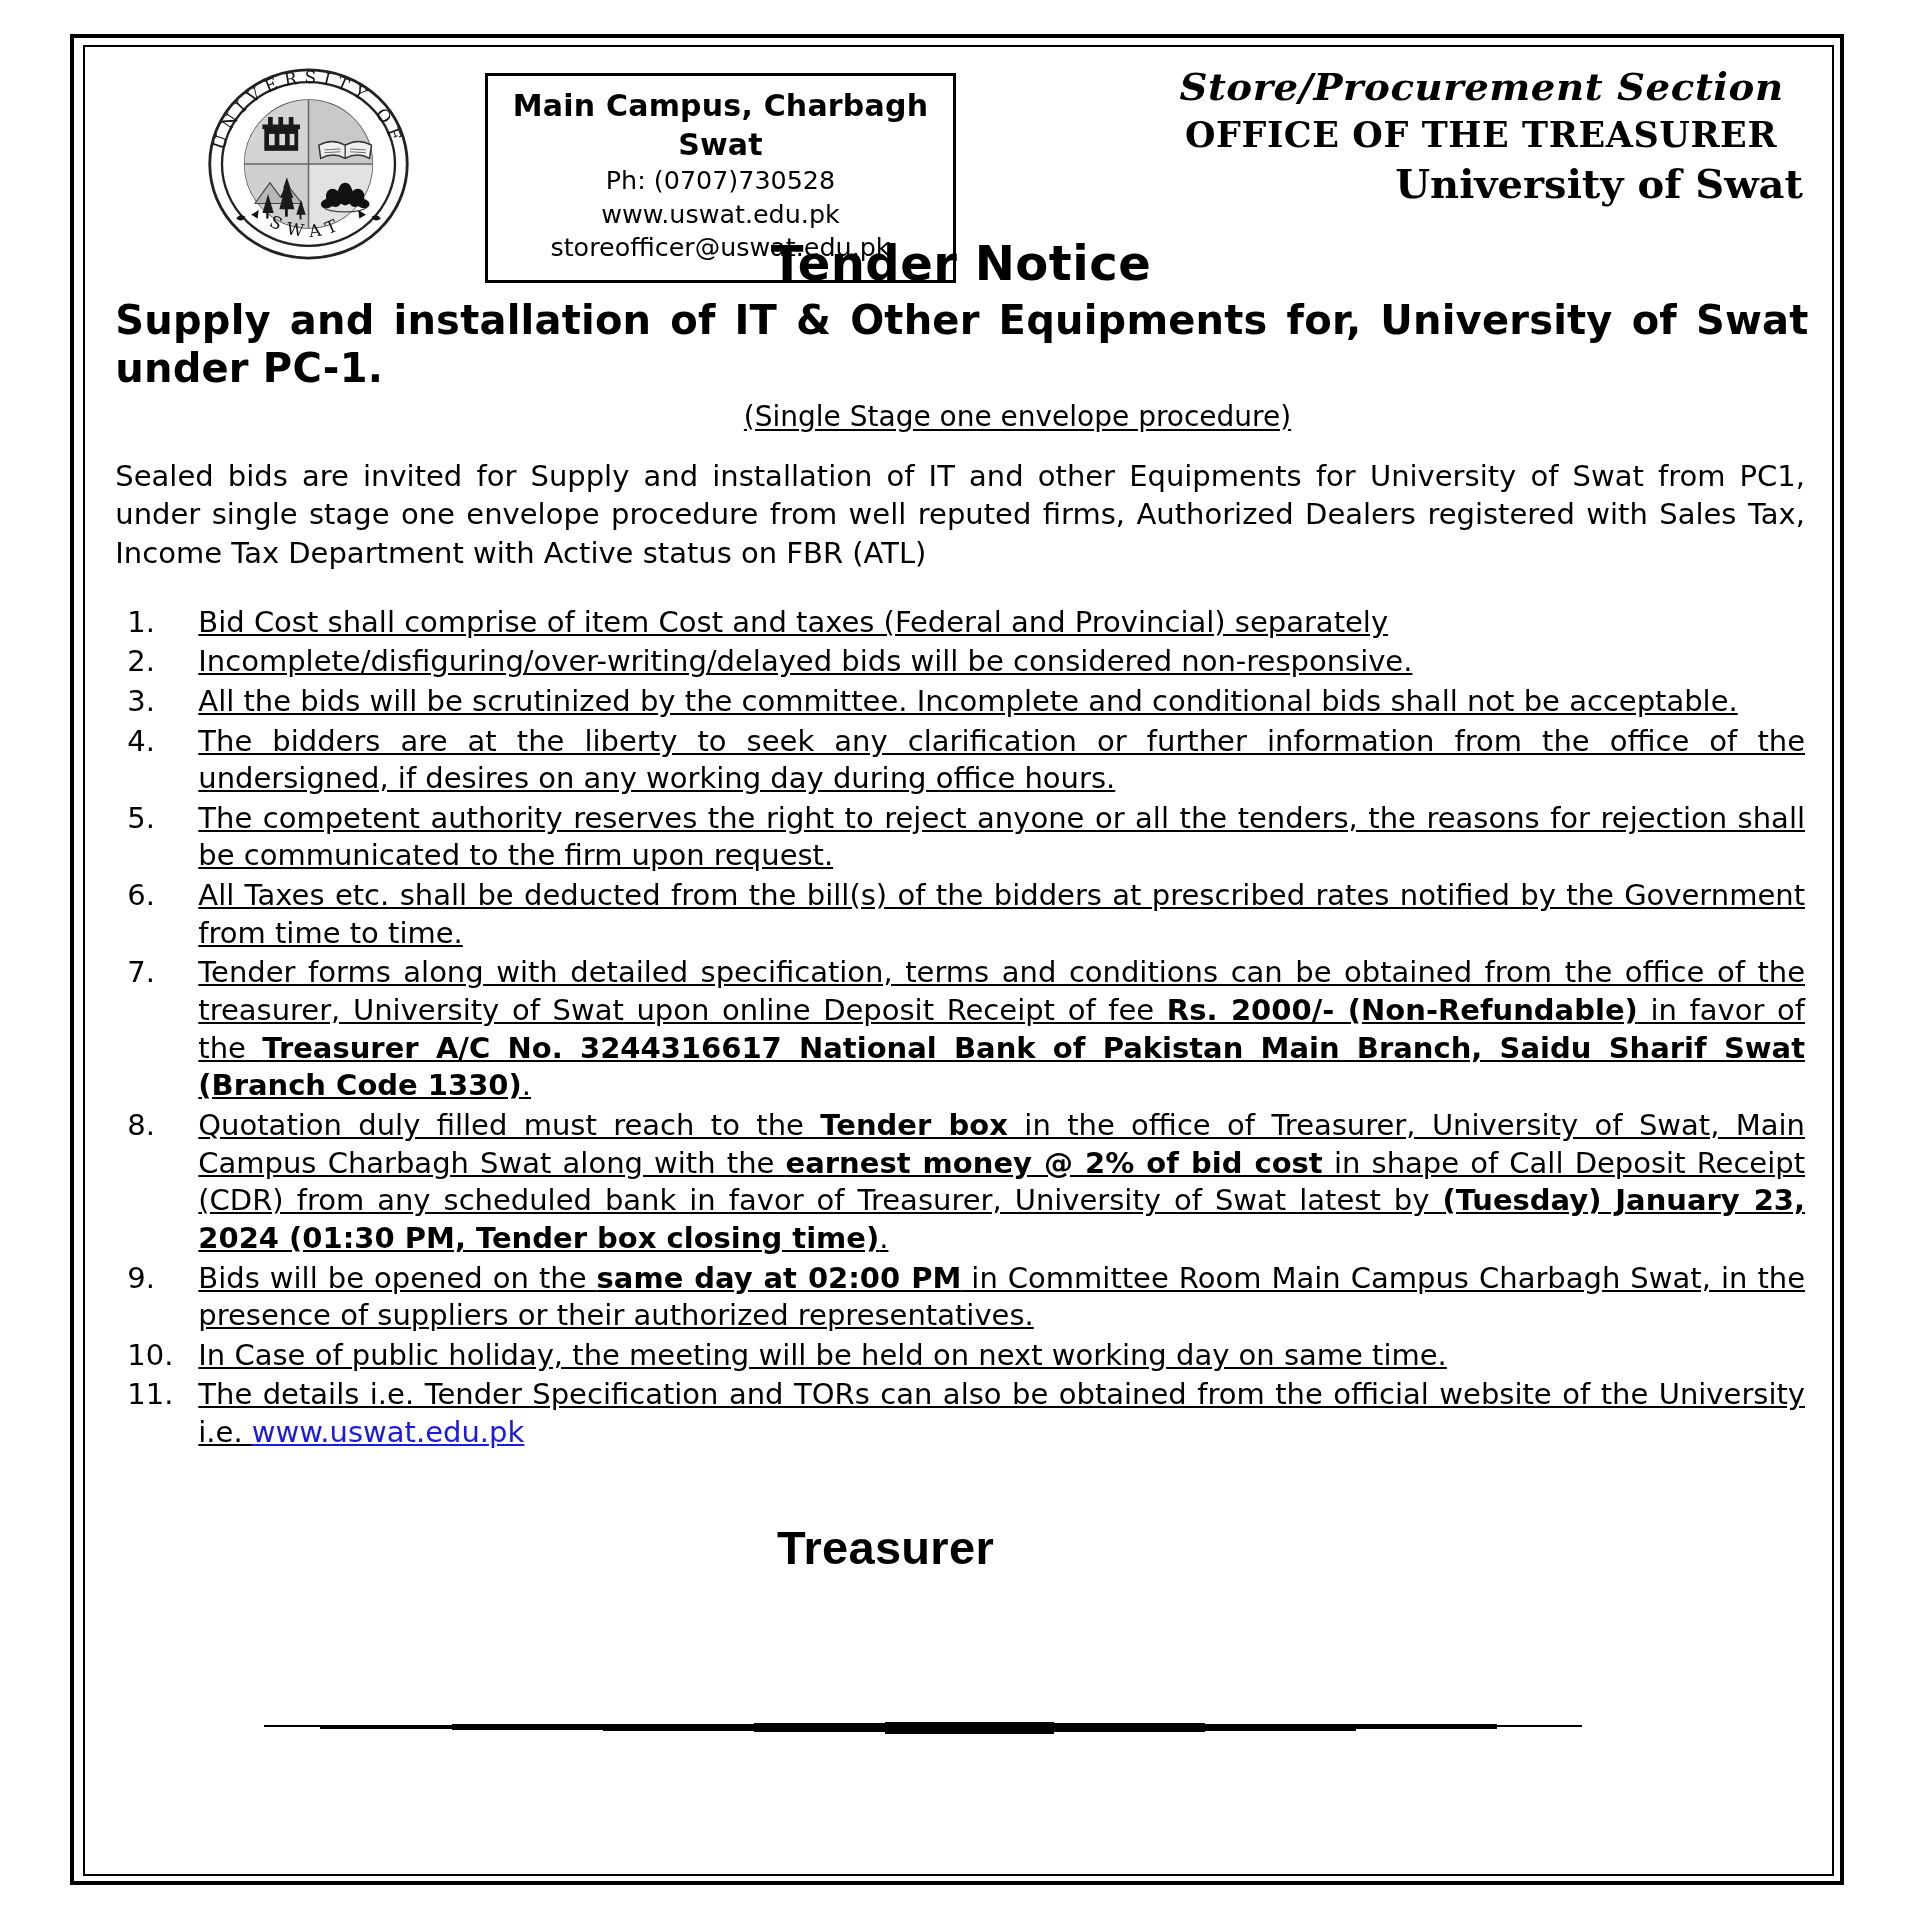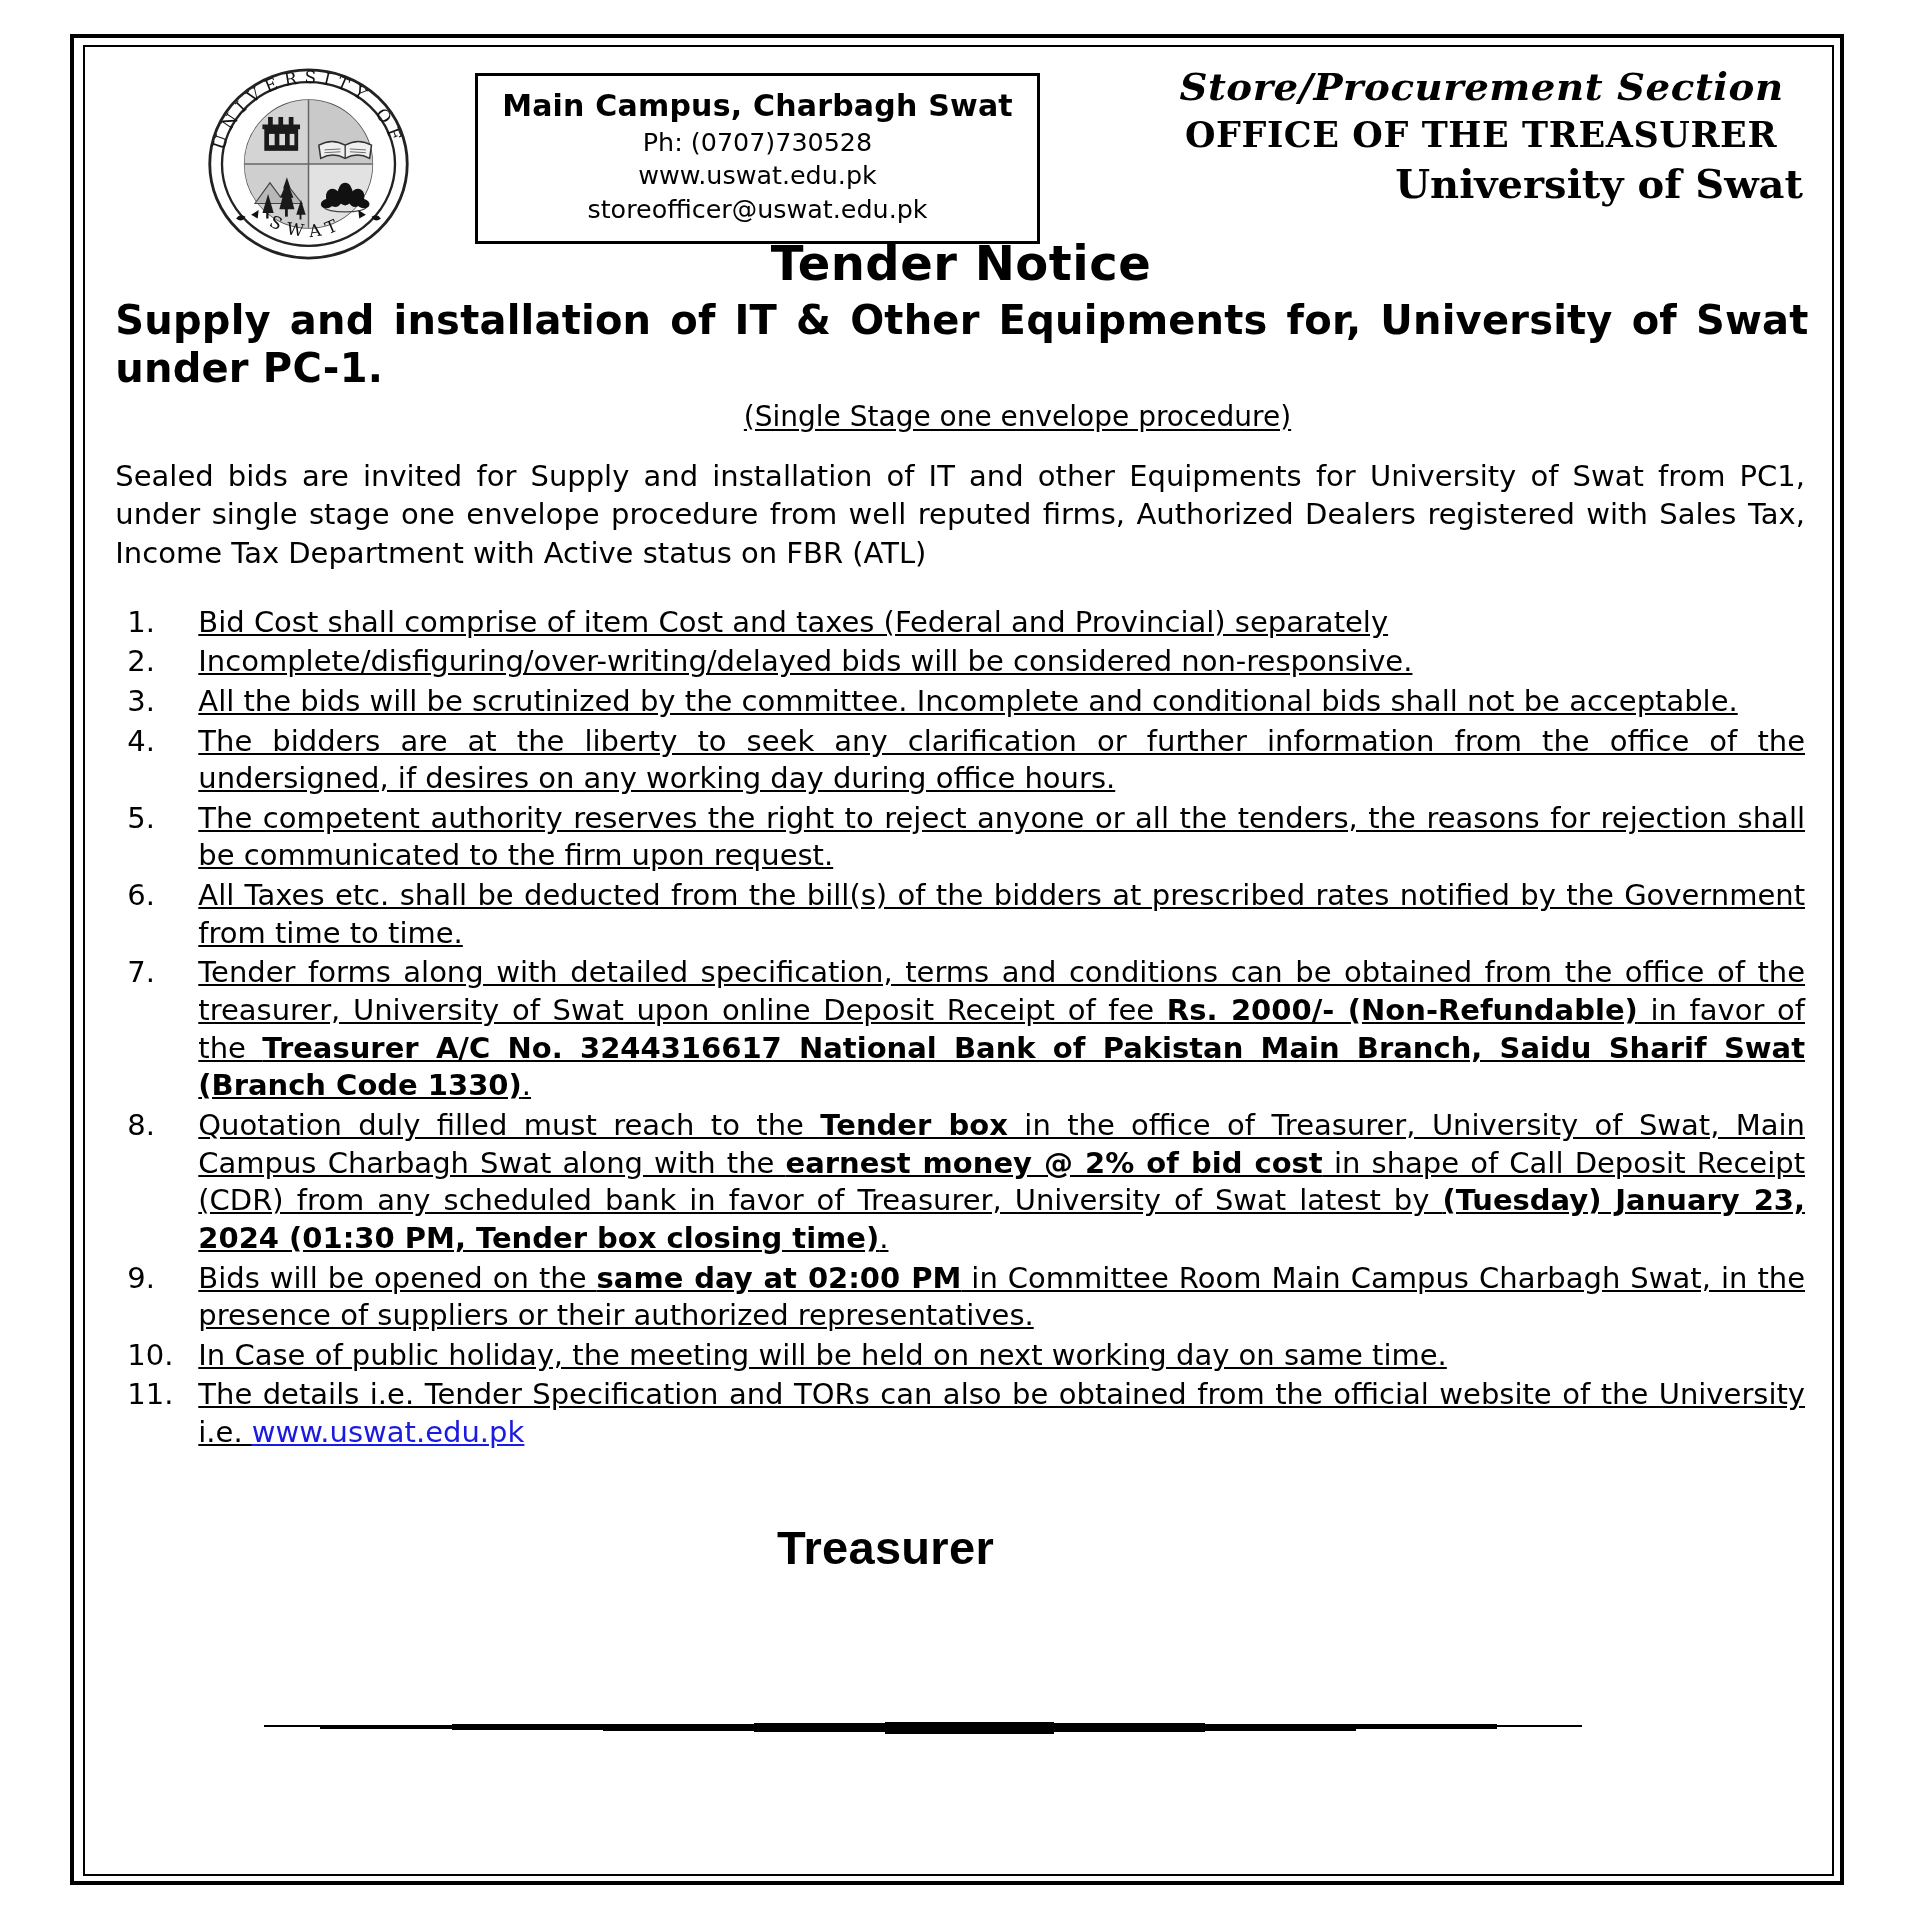--- a/index.html
+++ b/index.html
@@ -60,23 +60,23 @@
     position: absolute;
     left: 102px;
     top: 7.5px;
     width: 205px;
     height: 196px;
   }
   .logo svg { display: block; }
 
   .contact-box {
     position: absolute;
-    left: 371px;
+    left: 381px;
     top: 15px;
-    width: 565px;
+    width: 471px;
     border: 3.8px solid #000;
     box-sizing: border-box;
     padding: 11.3px 9.4px 15px 9.4px;
     text-align: center;
     font-family: "DejaVu Sans", sans-serif;
   }
   .contact-line1 {
     font-size: 30px;
     font-weight: 700;
     letter-spacing: 0.2px;

